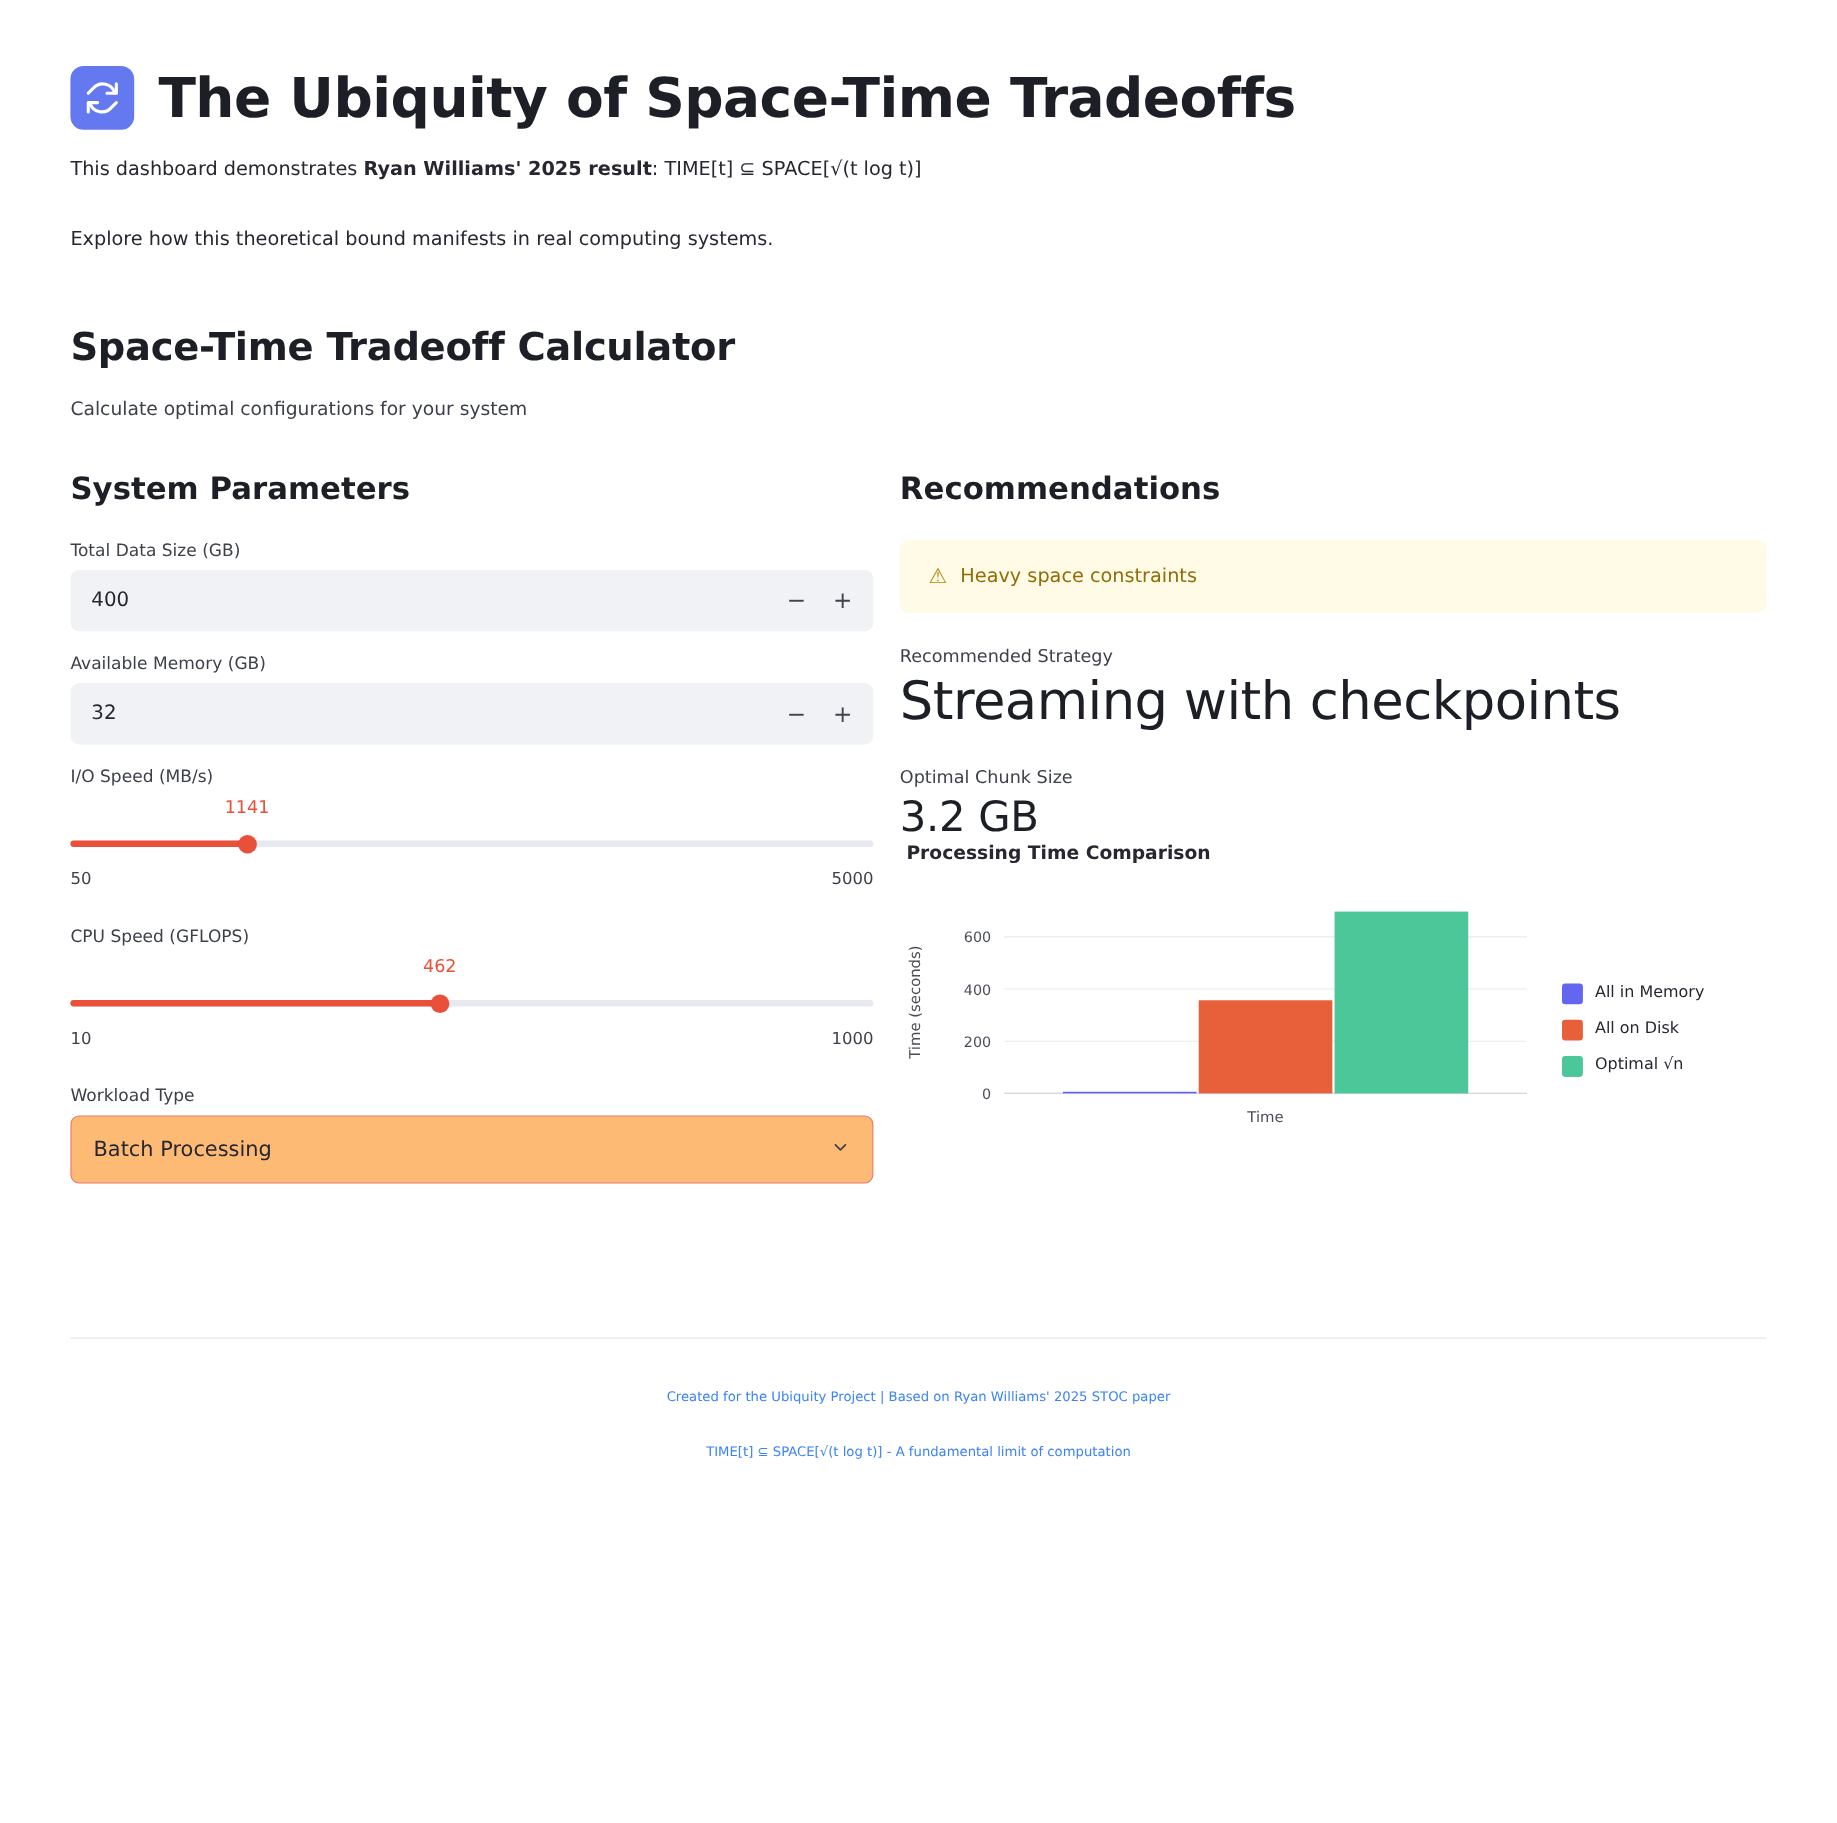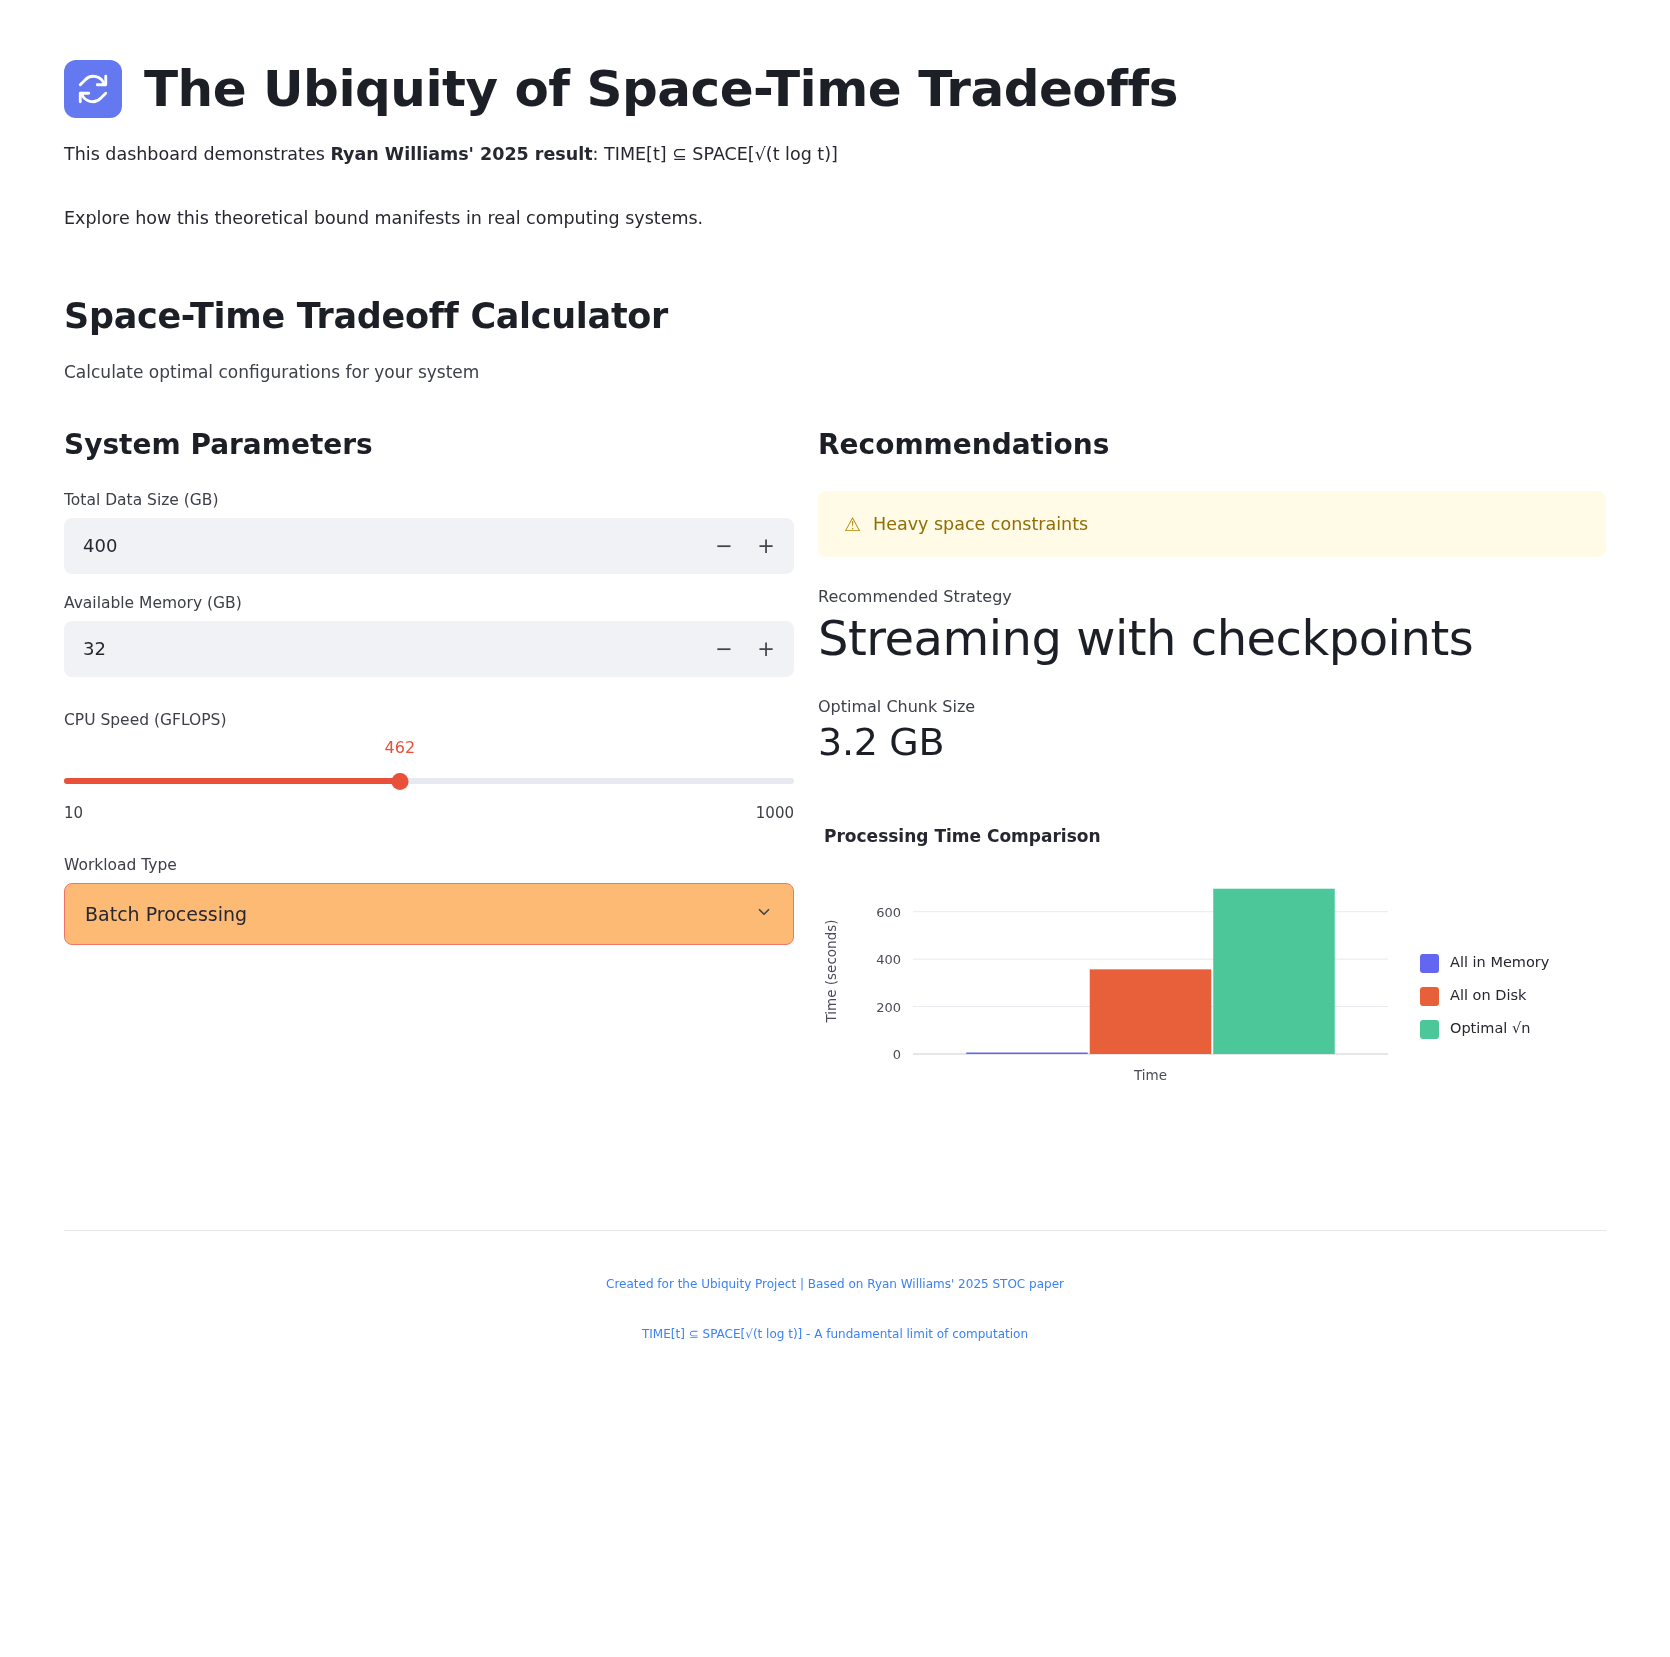--- a/index.html
+++ b/index.html
@@ -109,21 +109,21 @@
   .metric-label { font-size: 16px; color: #3d4049; margin-bottom: 4px; }
   .metric-value-big {
     font-size: 48px; color: #1c1f26; font-weight: 400; letter-spacing: -0.5px;
     margin-bottom: 30px; line-height: 1.2;
   }
   .metric-value-mid {
     font-size: 38px; color: #1c1f26; font-weight: 400; letter-spacing: -0.3px;
     line-height: 1.2;
   }
 
-  .chart-wrap { margin-top: 60px; }
+  .chart-wrap { }
   .chart-title { font-size: 17px; font-weight: 700; color: #262730; margin: 0 0 30px 6px; }
   .chart-area { display: flex; align-items: flex-start; }
   .chart-svg-holder { flex: 0 0 auto; }
   .legend { margin-top: 78px; margin-left: 22px; }
   .legend-item { display: flex; align-items: flex-start; gap: 11px; margin-bottom: 14px; }
   .legend-swatch { width: 19px; height: 19px; border-radius: 3px; flex: 0 0 auto; }
   .legend-label { font-size: 14.5px; color: #262730; }
 
   
   .footer {
@@ -173,20 +173,35 @@
 
       <div class="field">
         <div class="field-label">Available Memory (GB)</div>
         <div class="number-input">
           <span class="value">32</span>
           <span class="stepper">−</span>
           <span class="stepper">+</span>
         </div>
       </div>
 
+      <div class="field slider-block">
+        <div class="field-label">I/O Speed (MB/s)</div>
+        <div class="slider-value-row">
+          <span class="slider-value" id="io-val" style="left: 22%;">1141</span>
+        </div>
+        <div class="slider-track-wrap">
+          <div class="slider-track"></div>
+          <div class="slider-fill" id="io-fill" style="width: 22%;"></div>
+          <div class="slider-thumb" id="io-thumb" style="left: 22%;"></div>
+        </div>
+        <div class="slider-ends">
+          <span>50</span>
+          <span>5000</span>
+        </div>
+      </div>
 
       <div class="field slider-block" style="margin-top:34px;">
         <div class="field-label">CPU Speed (GFLOPS)</div>
         <div class="slider-value-row">
           <span class="slider-value" id="cpu-val" style="left: 46%;">462</span>
         </div>
         <div class="slider-track-wrap">
           <div class="slider-track"></div>
           <div class="slider-fill" id="cpu-fill" style="width: 46%;"></div>
           <div class="slider-thumb" id="cpu-thumb" style="left: 46%;"></div>

